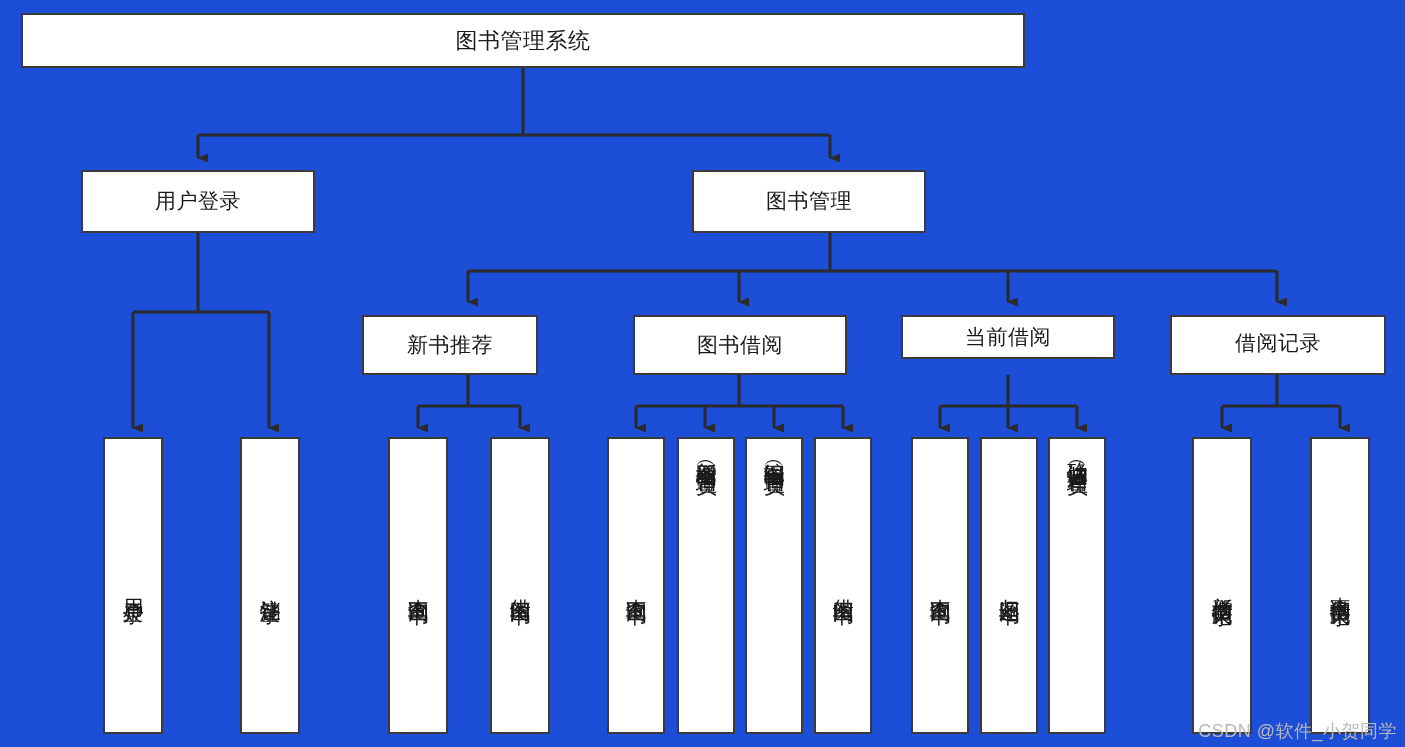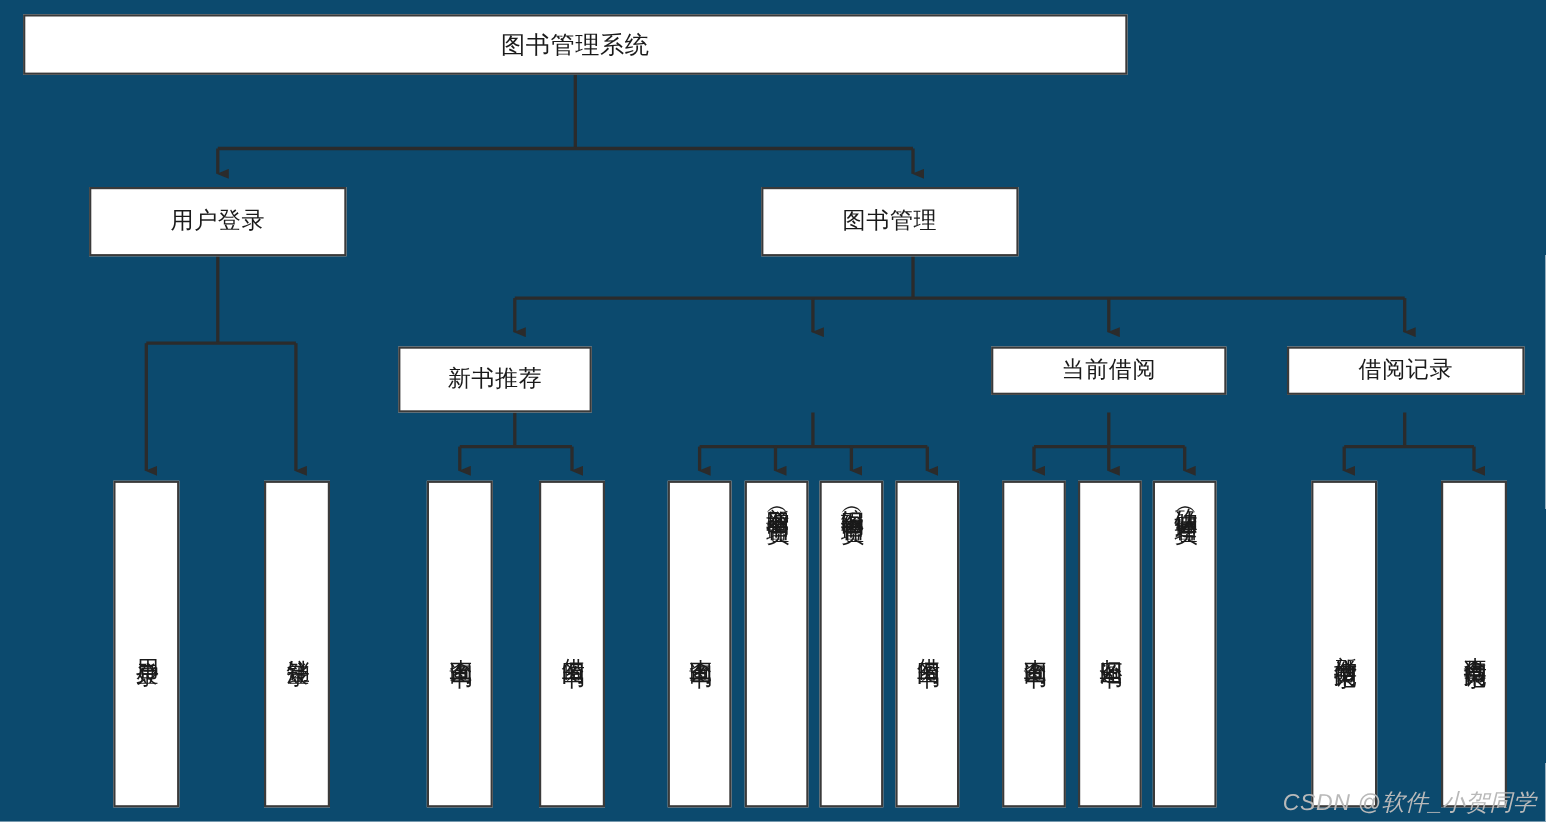--- a/index.html
+++ b/index.html
@@ -8,21 +8,21 @@
     padding: 0;
     background: #ffffff;
   }
   body {
     font-family: "Liberation Sans", "DejaVu Sans", sans-serif;
   }
   #diagram-root {
     position: relative;
     width: 1405px;
     height: 747px;
-    background: #0c4a6e;
+    background: #1d4ed8;
     overflow: hidden;
   }
   #edges-layer {
     position: absolute;
     left: 0;
     top: 0;
     width: 1405px;
     height: 747px;
     pointer-events: none;
   }
@@ -61,26 +61,25 @@
     letter-spacing: 2px;
     white-space: nowrap;
   }
   .node-vertical.align-top {
     align-items: flex-start;
   }
   #watermark {
     position: absolute;
     right: 8px;
     bottom: 4px;
-    font-size: 21px;
+    font-size: 18px;
     color: #b9b9b9;
     letter-spacing: 0.5px;
     white-space: nowrap;
     user-select: none;
-    font-style: italic;
   }
 </style>
 </head>
 <body>
 
 <div id="diagram-root">
 
   <svg id="edges-layer" viewBox="0 0 1405 747" width="1405" height="747" xmlns="http://www.w3.org/2000/svg">
     <defs>
       <marker id="arrowhead" markerWidth="9" markerHeight="11" refX="4.5" refY="10" orient="auto" markerUnits="userSpaceOnUse">
@@ -138,24 +137,27 @@
   <div class="node node-horizontal" style="left:81px; top:170px; width:234px; height:63px;">
     <span class="label">用户登录</span>
   </div>
   <div class="node node-horizontal" style="left:692px; top:170px; width:234px; height:63px;">
     <span class="label">图书管理</span>
   </div>
 
   <div class="node node-horizontal" style="left:362px; top:315px; width:176px; height:60px;">
     <span class="label">新书推荐</span>
   </div>
+  <div class="node node-horizontal" style="left:633px; top:315px; width:214px; height:60px;">
+    <span class="label">图书借阅</span>
+  </div>
   <div class="node node-horizontal" style="left:901px; top:315px; width:214px; height:44px;">
     <span class="label">当前借阅</span>
   </div>
-  <div class="node node-horizontal" style="left:1170px; top:315px; width:216px; height:44px;">
+  <div class="node node-horizontal" style="left:1170px; top:315px; width:216px; height:60px;font-family:Liberation Mono, monospace;">
     <span class="label">借阅记录</span>
   </div>
 
   <div class="node node-vertical" style="left:103px; top:437px; width:60px; height:297px;">
     <span class="label">用户登录</span>
   </div>
   <div class="node node-vertical" style="left:240px; top:437px; width:60px; height:297px;">
     <span class="label">注销登录</span>
   </div>
 

